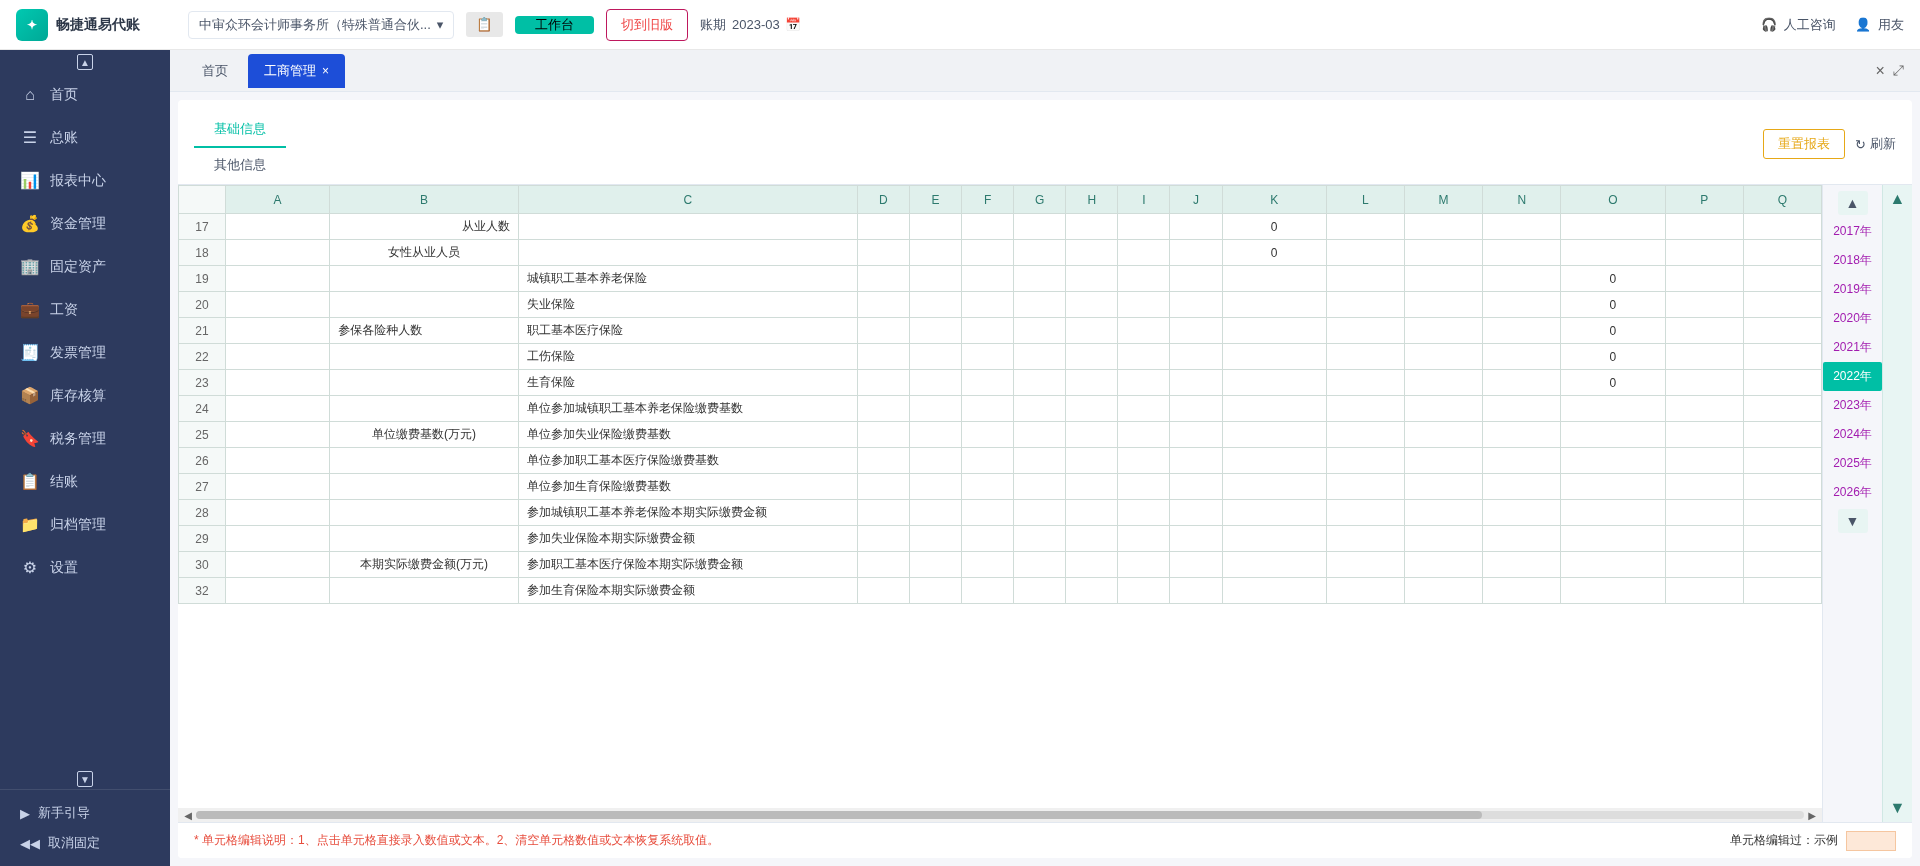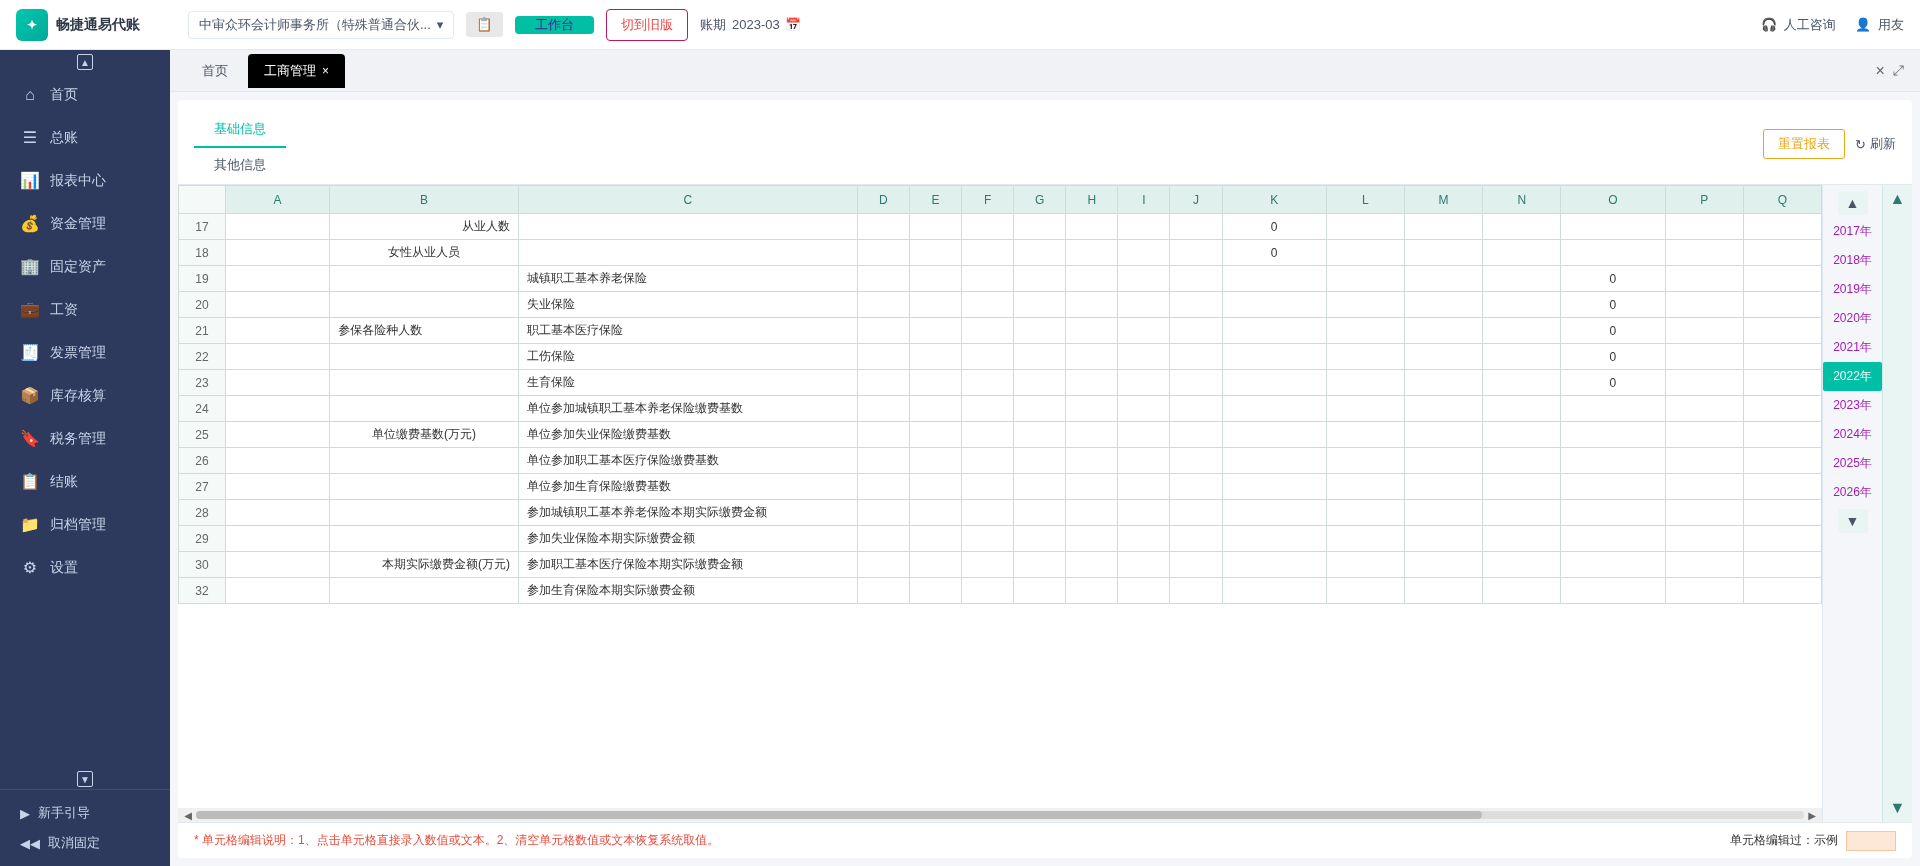--- a/index.html
+++ b/index.html
@@ -29,21 +29,21 @@
       color: white; font-size: 12px; font-weight: bold;
     }
     .logo-text { font-size: 14px; font-weight: bold; color: #2d3748; }
     .company-selector {
       display: flex; align-items: center; gap: 6px;
       border: 1px solid #e2e8f0; border-radius: 4px;
       padding: 4px 10px; background: #fff; cursor: pointer;
       font-size: 13px; color: #4a5568; min-width: 220px;
     }
     .workbench-btn {
-      background: #00bfa5; color: #4c1d95; border: none;
+      background: #00bfa5; color: #000000; border: none;
       padding: 0 20px; border-radius: 4px; cursor: pointer;
       font-size: 13px;
     }
     .switch-btn {
       border: 1px solid #be185d; background: #fff; color: #ef4444;
       padding: 6px 14px; border-radius: 4px; cursor: pointer; font-size: 13px;
     }
     .period-area {
       display: flex; align-items: center; gap: 6px;
       font-size: 13px; color: #4a5568;
@@ -119,21 +119,21 @@
     }
     .tab-item {
       padding: 8px 16px;
       border-radius: 4px 4px 0 0;
       cursor: pointer;
       font-size: 13px;
       color: #4a5568;
       display: flex; align-items: center; gap: 6px;
     }
     .tab-item.home { background: transparent; }
-    .tab-item.active { background: #000000; color: white; }
+    .tab-item.active { background: #1d4ed8; color: white; }
     .tab-close { font-size: 12px; cursor: pointer; }
 
     
     .page-content {
       flex: 1;
       background: #fff;
       display: flex;
       flex-direction: column;
       overflow: hidden;
       margin: 8px;
@@ -779,21 +779,21 @@
                   <td></td>
                   <td></td>
                   <td></td>
                   <td></td>
                   <td></td>
                 </tr>
 
                 <tr>
                   <td class="row-number-col">30</td>
                   <td></td>
-                  <td style="text-align:right">本期实际缴费金额(万元)</td>
+                  <td style="text-align:center">本期实际缴费金额(万元)</td>
                   <td>参加职工基本医疗保险本期实际缴费金额</td>
                   <td></td>
                   <td></td>
                   <td></td>
                   <td></td>
                   <td></td>
                   <td></td>
                   <td></td>
                   <td></td>
                   <td></td>

